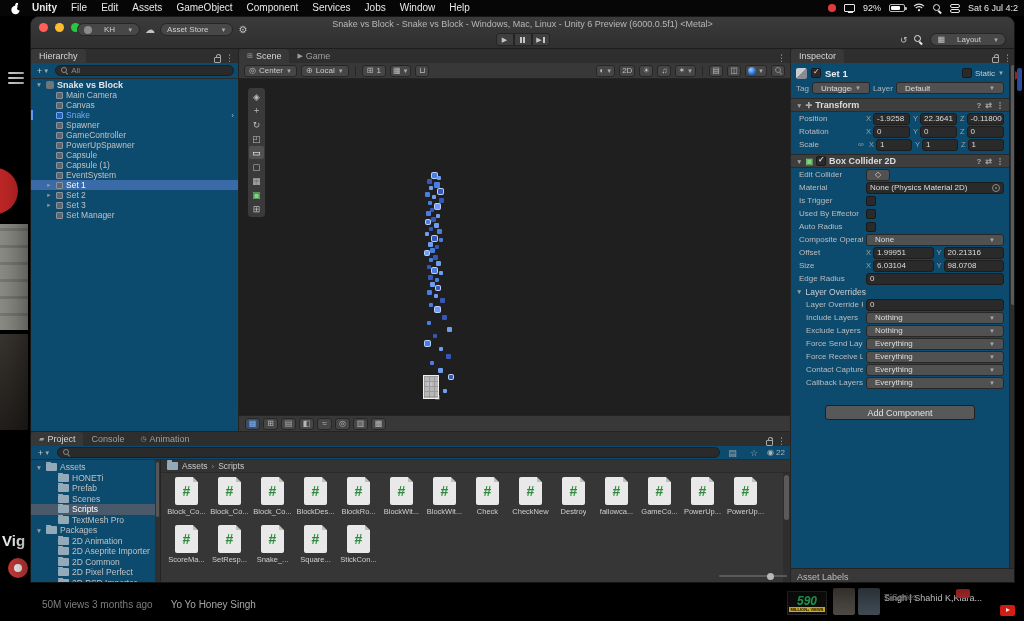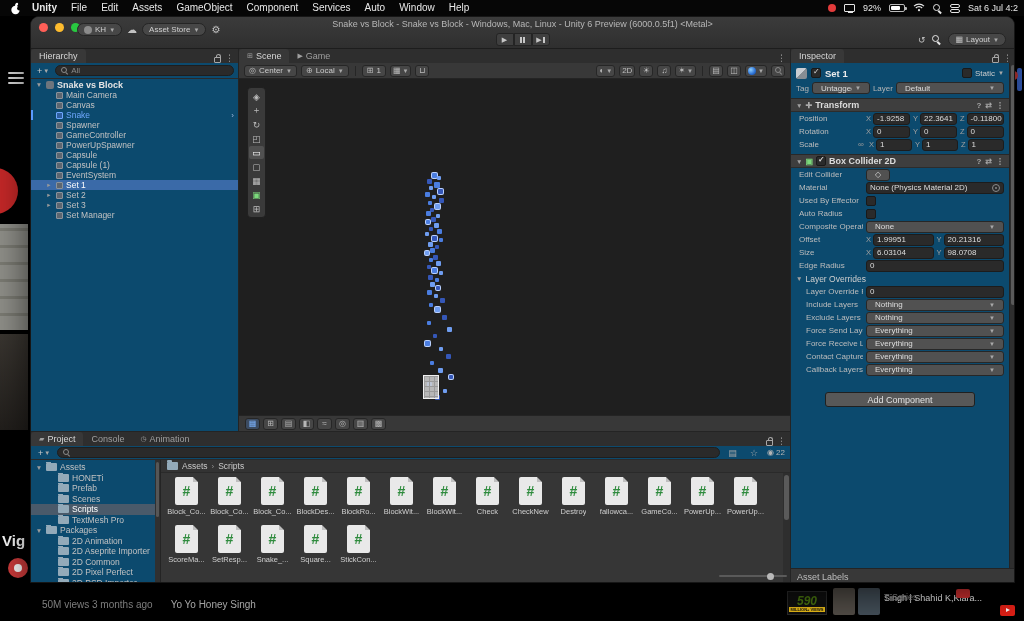--- a/index.html
+++ b/index.html
@@ -23,21 +23,21 @@
 .magico::before{content:'';position:absolute;left:0;top:0;width:5px;height:5px;border:1px solid #e6e6e6;border-radius:50%}
 .magico::after{content:'';position:absolute;left:6px;top:6px;width:4px;height:1.5px;background:#e6e6e6;transform:rotate(45deg);transform-origin:0 0}
 .ccico{width:10px;height:10px;display:flex;flex-direction:column;gap:1px;justify-content:center}
 .ccico i{display:block;height:4px;border:1px solid #e6e6e6;border-radius:2px}
 
 .uwin{position:absolute;left:30px;top:16px;width:985px;height:567px;background:#383838;border-radius:9px 9px 0 0;overflow:hidden;border:1px solid #161616;box-shadow:0 10px 40px rgba(0,0,0,.7)}
 .titlebar{position:absolute;left:0;top:0;width:100%;height:32px;background:linear-gradient(#3b3b3b,#2f2f2f);border-bottom:1px solid #1d1d1d;z-index:10}
 .tb-title{position:absolute;top:2px;left:120px;right:120px;text-align:center;font-size:9px;color:#b7b7b7;white-space:nowrap;overflow:hidden}
 .lights{position:absolute;left:8px;top:6px;display:flex;gap:7px}
 .light{width:9px;height:9px;border-radius:50%}
-.pill{display:flex;align-items:center;gap:3px;background:#474747;border:1px solid #252525;border-radius:8px;height:13px;padding:4px 6px;font-size:8px;color:#cfcfcf;white-space:nowrap}
+.pill{display:flex;align-items:center;gap:12px;background:#474747;border:1px solid #252525;border-radius:8px;height:13px;padding:4px 6px;font-size:8px;color:#cfcfcf;white-space:nowrap}
 .tb-left{position:absolute;left:46px;top:6px;display:flex;gap:5px;align-items:center}
 .avatar-s{width:8px;height:8px;border-radius:50%;background:#8b8b8b}
 .caret{font-size:6px;color:#a9a9a9}
 .gear{color:#c2c2c2;font-size:10px}
 .cloud{color:#c2c2c2;font-size:10px}
 .play-group{position:absolute;left:50%;top:16px;transform:translateX(-50%);display:flex}
 .pbtn{width:18px;height:13px;background:#3f3f3f;border:1px solid #242424;display:flex;align-items:center;justify-content:center;color:#c6c6c6;font-size:7px;gap:1px}
 .pbtn:first-child{border-radius:3px 0 0 3px}
 .pbtn:last-child{border-radius:0 3px 3px 0}
 .pbar{width:2px;height:6px;background:#c6c6c6}
@@ -155,21 +155,21 @@
 .bgimg1{position:absolute;left:0;top:224px;width:28px;height:106px;background:repeating-linear-gradient(0deg,#90908a 0 14px,#7c7c74 14px 17px)}
 .bgimg2{position:absolute;left:0;top:334px;width:28px;height:96px;background:linear-gradient(180deg,#3a3631,#221f1c)}
 .vigtext{position:absolute;left:2px;top:532px;font-size:15px;font-weight:bold;color:#fff}
 .bgavatar{position:absolute;left:8px;top:558px;width:20px;height:20px;border-radius:50%;background:#d03c3c}
 .bgavatar::after{content:'';position:absolute;inset:6px;background:#fff;border-radius:50%}
 .bgbottom{position:absolute;left:0;top:583px;width:1024px;height:38px;background:#000}
 .meta{position:absolute;left:42px;top:16px;display:flex;gap:18px;align-items:baseline}
 .views{color:#9b9b9b;font-size:10px}
 .channel{color:#cfcfcf;font-size:10px}
 .badge590{position:absolute;left:787px;top:8px;width:40px;height:24px;background:#101010;border:1px solid #2c2c2c;display:flex;flex-direction:column;align-items:center;justify-content:center}
-.badge590 b{color:#4d7c0f;font-size:12px;line-height:12px;font-style:italic}
+.badge590 b{color:#22c55e;font-size:12px;line-height:12px;font-style:italic}
 .badgesub{background:#f5c518;color:#111;font-size:4px;line-height:5px;padding:0 2px;font-weight:bold;white-space:nowrap}
 .thumb1{position:absolute;left:833px;top:5px;width:22px;height:27px;background:#55504a;border-radius:2px}
 .thumb2{position:absolute;left:858px;top:5px;width:22px;height:27px;background:#46525c;border-radius:2px}
 .nexttitle{position:absolute;left:884px;top:10px;color:#fff;font-size:9px;white-space:nowrap}
 .nextchan{position:absolute;left:884px;top:9px;color:#9a9a9a;font-size:9px}
 .redbadge{position:absolute;left:956px;top:6px;width:14px;height:9px;background:#d33;border-radius:2px}
 .ytico{position:absolute;left:1000px;top:22px;width:15px;height:11px;background:#e62117;border-radius:2px}
 .ytico::after{content:'';position:absolute;left:6px;top:3px;border-style:solid;border-width:2.5px 0 2.5px 4px;border-color:transparent transparent transparent #fff}
 .pgthumb{position:absolute;left:1017px;top:68px;width:5px;height:23px;background:#3d6bd6;border-radius:2px}
 .reddot-pg{position:absolute;left:1009px;top:71px;width:9px;height:9px;border-radius:50%;background:#d33c3c}
@@ -189,21 +189,21 @@
           </svg>
       </span>
       <span style="display:flex">
           <div class="mb-item bold">Unity</div>
           <div class="mb-item">File</div>
           <div class="mb-item">Edit</div>
           <div class="mb-item">Assets</div>
           <div class="mb-item">GameObject</div>
           <div class="mb-item">Component</div>
           <div class="mb-item">Services</div>
-          <div class="mb-item">Auto</div>
+          <div class="mb-item">Jobs</div>
           <div class="mb-item">Window</div>
           <div class="mb-item">Help</div>
         </span>
     </div>
     <div class="mb-right">
       <span class="reddot-mb"></span>
       <span class="dispico"></span>
       <span>92%</span>
       <span class="batt">
           <i></i>
@@ -623,20 +623,24 @@
           <span class="ecbtn">◇</span>
         </div>
         <div class="irow">
           <span class="ilab">Material</span>
           <span class="fld flex1">
               <span class="ddtext">None (Physics Material 2D)</span>
               <span class="objpick"></span>
             </span>
         </div>
         <div class="irow">
+          <span class="ilab">Is Trigger</span>
+          <span class="cb"></span>
+        </div>
+        <div class="irow">
           <span class="ilab">Used By Effector</span>
           <span class="cb"></span>
         </div>
         <div class="irow">
           <span class="ilab">Auto Radius</span>
           <span class="cb"></span>
         </div>
         <div class="irow">
           <span class="ilab">Composite Operation</span>
           <span class="dd flex1">

